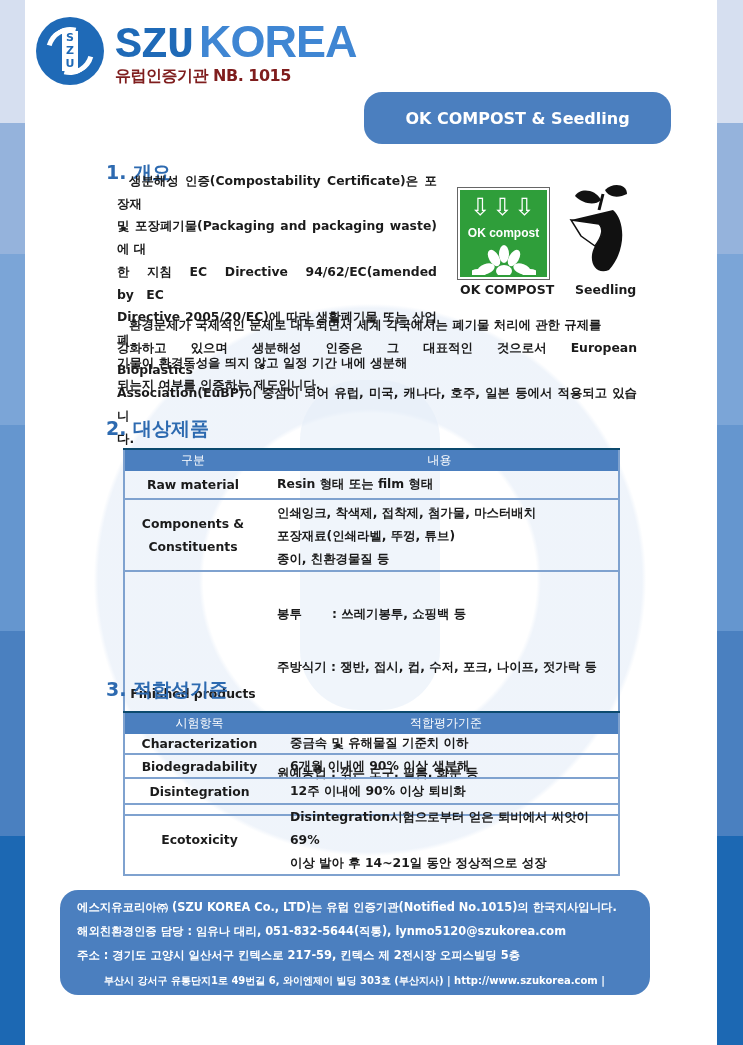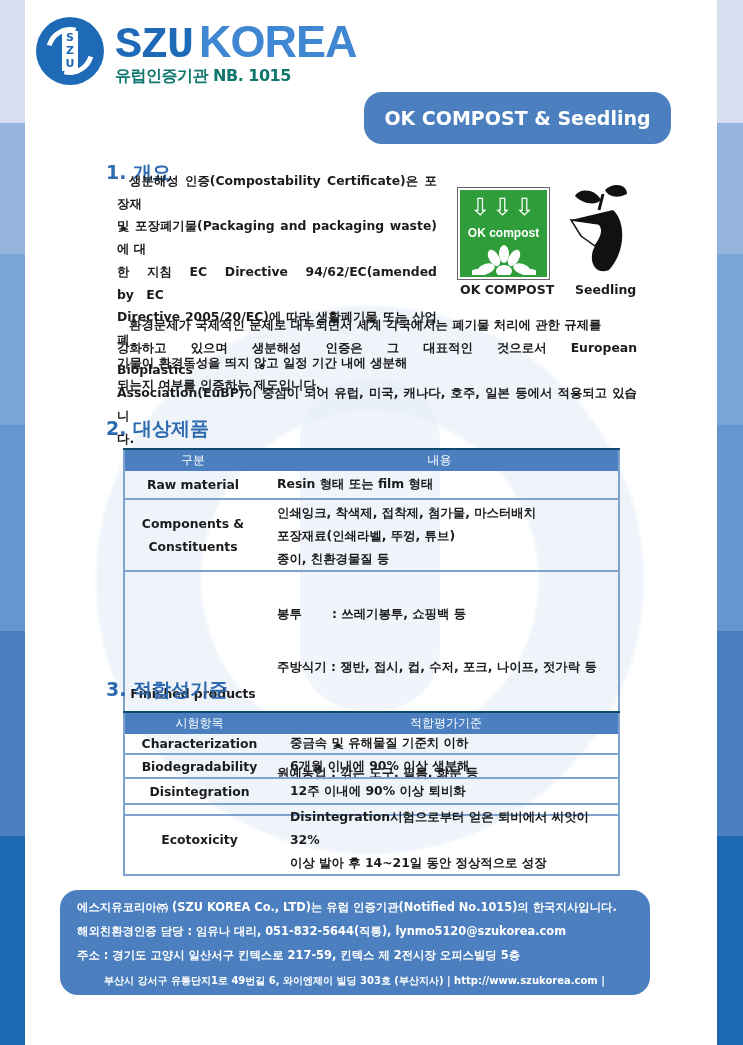--- a/index.html
+++ b/index.html
@@ -12,23 +12,23 @@
   .bg-watermark { position: absolute; left: 60px; top: 270px; width: 620px; height: 620px; border-radius: 50%;
     background: radial-gradient(circle at 50% 50%, rgba(230,238,248,0.0) 0 38%, rgba(226,235,247,0.55) 39% 62%, rgba(255,255,255,0) 63%); }
   .bg-watermark2 { position: absolute; left: 300px; top: 380px; width: 140px; height: 330px; border-radius: 60px; background: rgba(228,236,248,0.55); }
 
   .logo { position: absolute; left: 36px; top: 17px; width: 68px; height: 68px; border-radius: 50%; background: #1f6ab7; }
   .logo .ring { position: absolute; left: 10px; top: 10px; width: 48px; height: 48px; border-radius: 50%; border: 5px solid #fff; border-left-color: transparent; border-right-color: transparent; transform: rotate(-30deg); }
   .logo .letters { position: absolute; left: 26px; top: 14px; width: 16px; height: 40px; background: #fff; color: #1f6ab7; font-weight: bold; font-size: 11px; line-height: 13px; text-align: center; font-family: "DejaVu Sans", sans-serif; }
   .brand { position: absolute; left: 115px; top: 18px; font-family: "Liberation Sans", sans-serif; font-weight: bold; font-size: 45px; letter-spacing: -1px; line-height: 48px; }
   .brand .szu { color: #1f6ab7; font-family: Liberation Mono, monospace; }
   .brand .korea { color: #3f86d3; margin-left: 6px; }
-  .brand-sub { position: absolute; left: 115px; top: 66px; font-size: 16px; color: #0f766e; font-weight: bold; letter-spacing: -0.5px; }
-
-  .title-pill { position: absolute; left: 364px; top: 92px; width: 307px; height: 52px; border-radius: 18px; background: #4b7fbf; color: #fff; font-size: 19px; font-weight: bold; display: flex; align-items: center; justify-content: center; }
+  .brand-sub { position: absolute; left: 115px; top: 66px; font-size: 16px; color: #7f1d1d; font-weight: bold; letter-spacing: -0.5px; }
+
+  .title-pill { position: absolute; left: 364px; top: 92px; width: 307px; height: 52px; border-radius: 18px; background: #4b7fbf; color: #fff; font-size: 16px; font-weight: bold; display: flex; align-items: center; justify-content: center; }
 
   .h2 { position: absolute; left: 106px; font-size: 19px; font-weight: bold; color: #2d6ab0; }
   .para { position: absolute; font-size: 12.4px; font-weight: bold; line-height: 22.7px; text-align: justify; color: #1b1b1b; }
   .para .ind { display: inline-block; width: 12px; }
 
   .okc { position: absolute; left: 458px; top: 188px; width: 91px; height: 91px; background: #2f9e3a; border: 2px solid #fff; outline: 1px solid #666; }
   .okc .arrows { position: absolute; top: 4px; left: 0; width: 100%; text-align: center; color: #fff; font-size: 24px; line-height: 26px; letter-spacing: 2px; }
   .okc .txt { position: absolute; top: 36px; width: 100%; text-align: center; color: #fff; font-size: 12px; font-weight: bold; font-family: "Liberation Sans", sans-serif; }
   .okc .flower { position: absolute; bottom: 2px; left: 12px; width: 64px; height: 30px; }
   .logo-cap { position: absolute; top: 282px; font-size: 12.5px; font-weight: bold; }
@@ -186,21 +186,21 @@
       <td class="c1">Biodegradability</td>
       <td class="c2">6개월 이내에 90% 이상 생분해</td>
     </tr>
     <tr style="height:26px">
       <td class="c1">Disintegration</td>
       <td class="c2">12주 이내에 90% 이상 퇴비화</td>
     </tr>
     <tr style="height:50px">
       <td class="c1">Ecotoxicity</td>
       <td class="c2">
-        <div class="line">Disintegration시험으로부터 얻은 퇴비에서 씨앗이 32%</div>
+        <div class="line">Disintegration시험으로부터 얻은 퇴비에서 씨앗이 69%</div>
         <div class="line">이상 발아 후 14~21일 동안 정상적으로 성장</div>
       </td>
     </tr>
   </tbody>
 </table>
 
 <div class="footer">
   <div class="fl" style="top:10px">에스지유코리아㈜ (SZU KOREA Co., LTD)는 유럽 인증기관(Notified No.1015)의 한국지사입니다.</div>
   <div class="fl" style="top:34px">해외친환경인증 담당 : 임유나 대리, 051-832-5644(직통), lynmo5120@szukorea.com</div>
   <div class="fl" style="top:58px">주소 : 경기도 고양시 일산서구 킨텍스로 217-59, 킨텍스 제 2전시장 오피스빌딩 5층</div>

